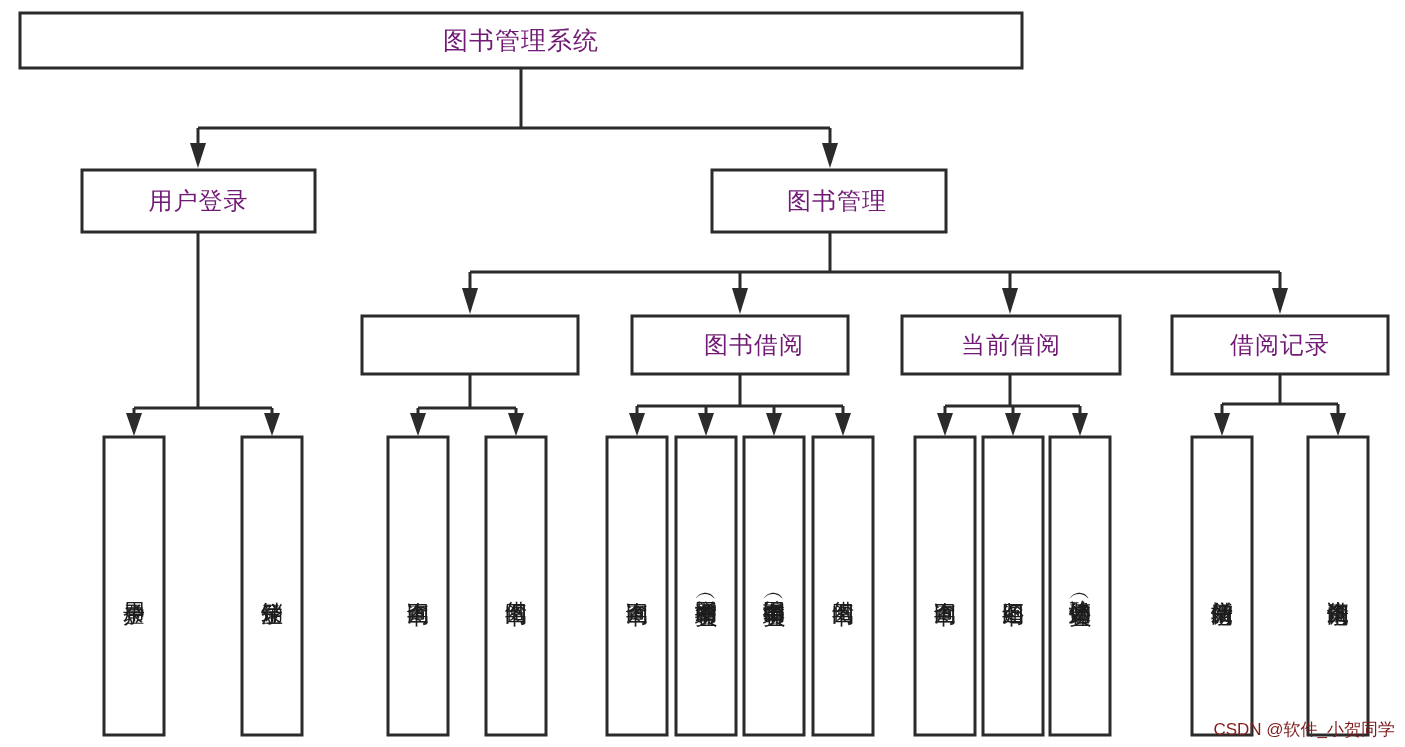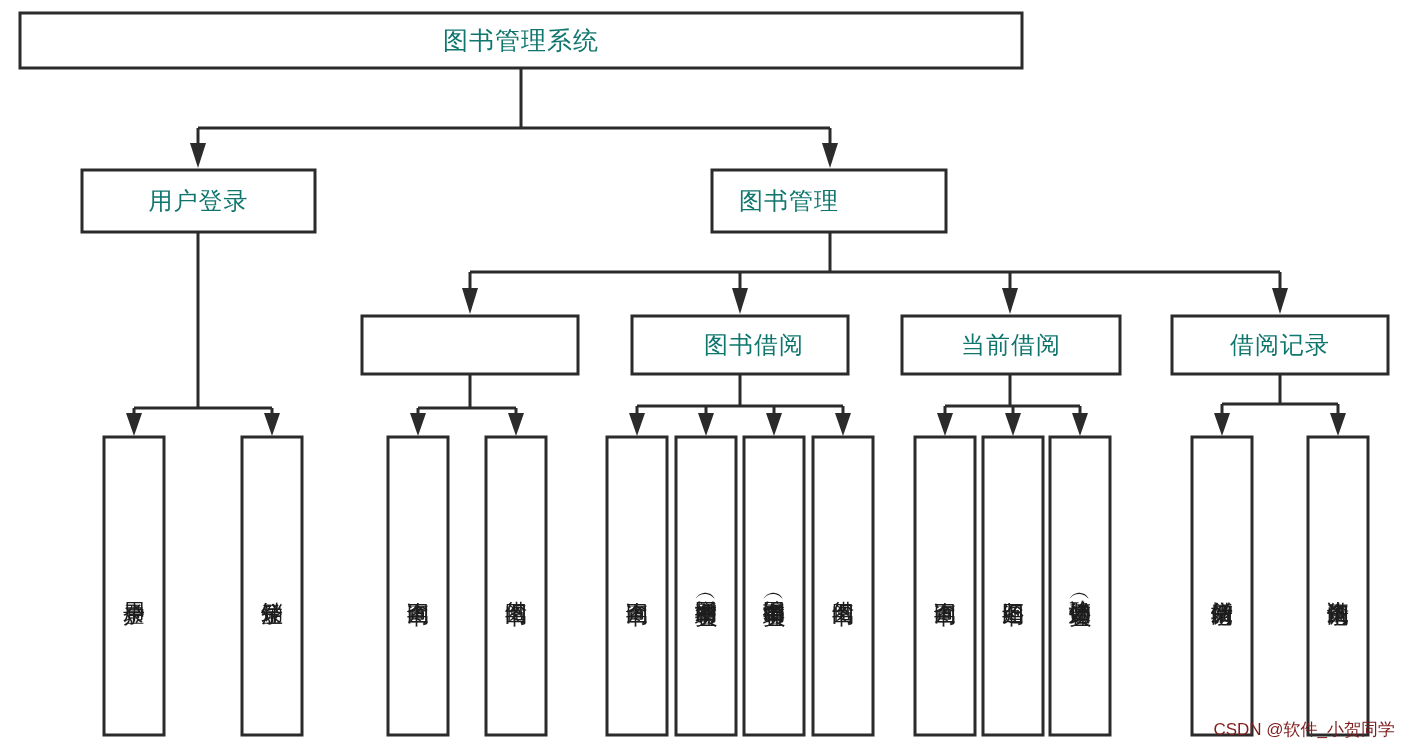--- a/index.html
+++ b/index.html
@@ -74,21 +74,21 @@
   .htext-box {
     position: absolute;
     display: flex;
     align-items: center;
     justify-content: center;
     pointer-events: none;
   }
   .htext {
     font-family: Liberation Mono, monospace;
     font-size: 24px;
-    color: #0f766e;
+    color: #701a75;
     letter-spacing: 1px;
     white-space: nowrap;
   }
   .htext.root {
     font-size: 25px;
   }
 </style>
 </head>
 <body>
 
@@ -199,21 +199,21 @@
   </svg>
 
   <div class="htext-box" style="left:20px; top:13px; width:1002px; height:55px;">
     <span class="htext root">图书管理系统</span>
   </div>
 
   <div class="htext-box" style="left:82px; top:170px; width:233px; height:62px;">
     <span class="htext">用户登录</span>
   </div>
 
-  <div class="htext-box" style="left:672px; top:170px; width:234px; height:62px;">
+  <div class="htext-box" style="left:720px; top:170px; width:234px; height:62px;">
     <span class="htext">图书管理</span>
   </div>
 
 
   <div class="htext-box" style="left:632px; top:316px; width:244px; height:58px;">
     <span class="htext">图书借阅</span>
   </div>
 
   <div class="htext-box" style="left:902px; top:316px; width:218px; height:58px;text-align:center;">
     <span class="htext">当前借阅</span>

